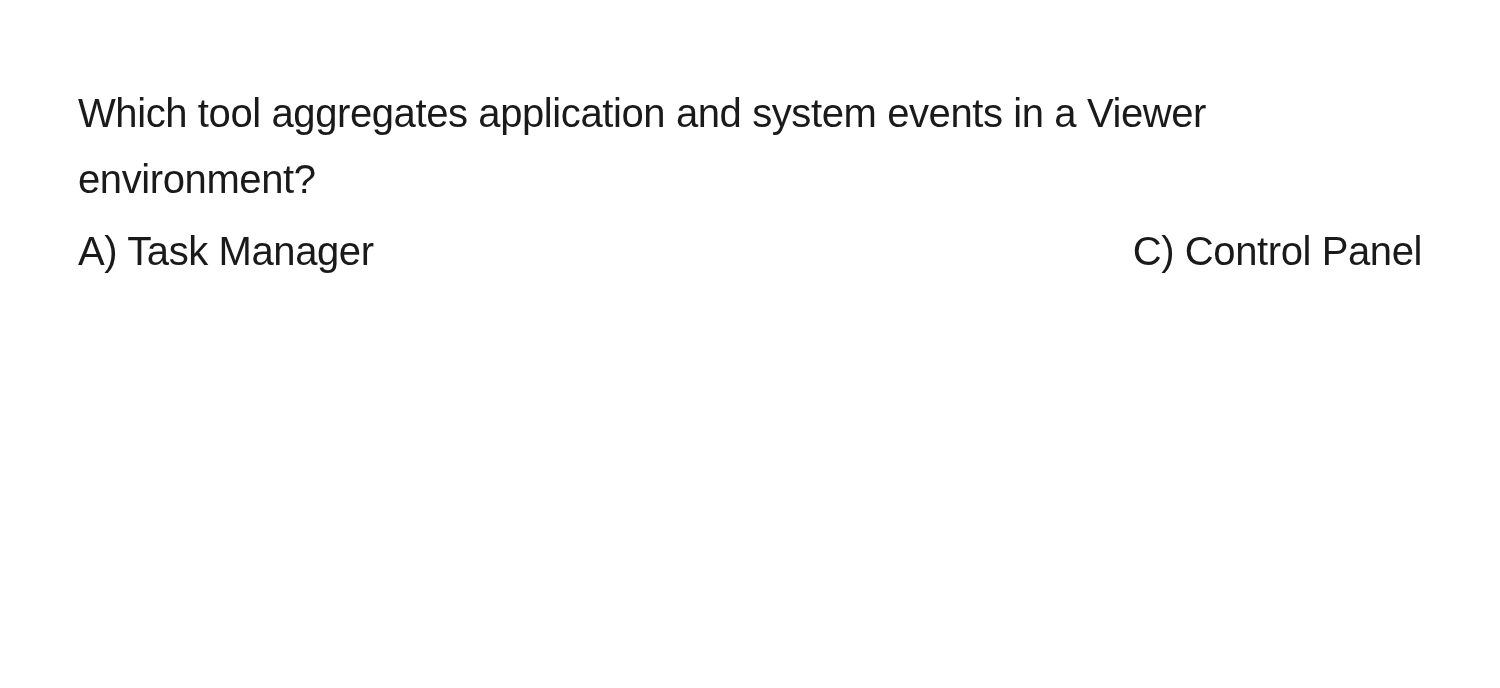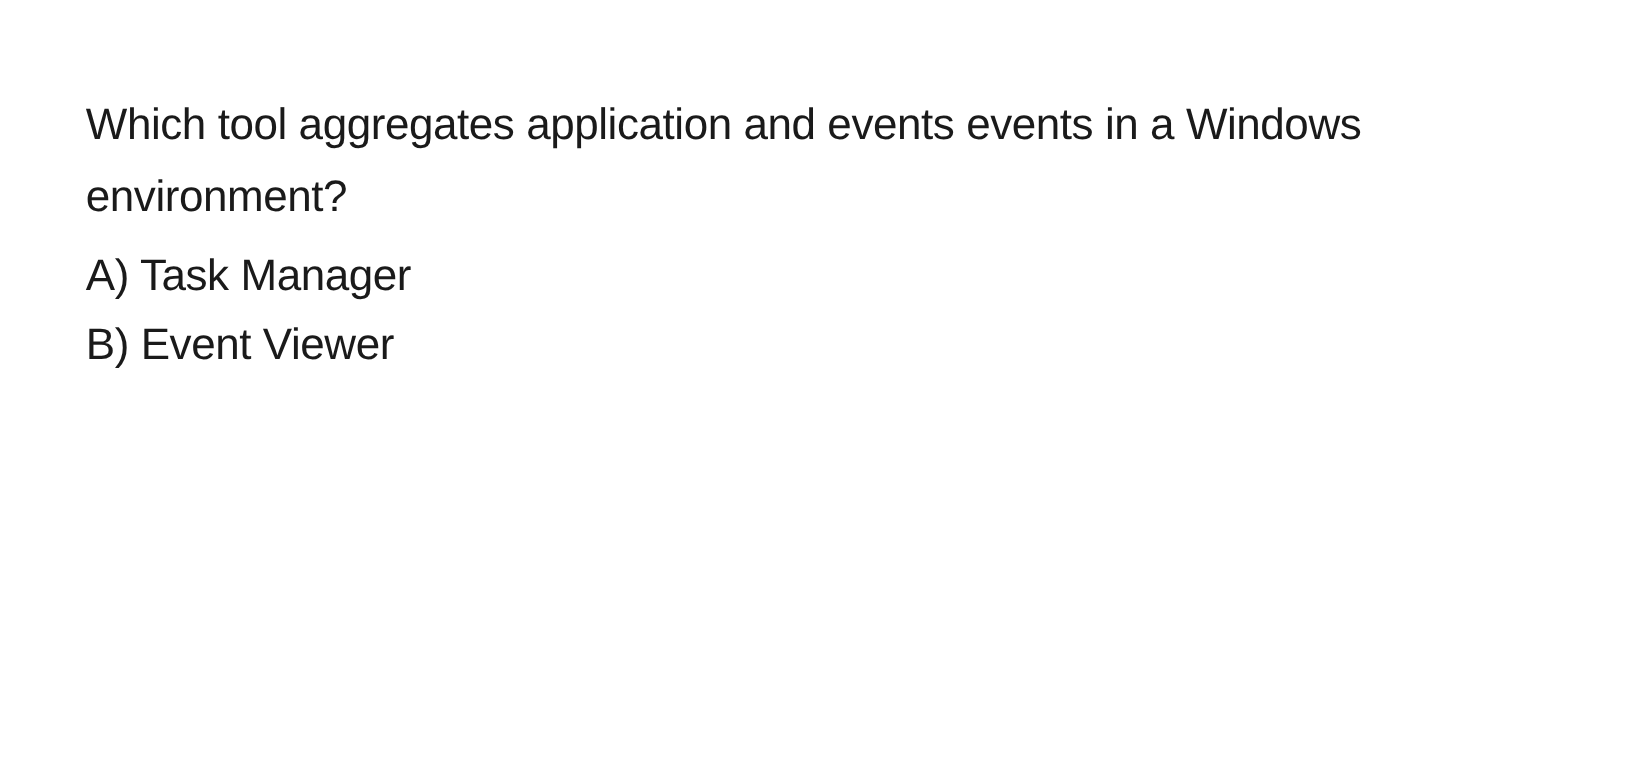--- a/index.html
+++ b/index.html
@@ -16,33 +16,34 @@
       color: #1a1a1a;
       font-size: 40px;
       line-height: 1.65;
       letter-spacing: -0.01em;
     }
     .question {
       margin-bottom: 8px;
     }
     .options {
       display: flex;
-      flex-direction: column;
+      flex-direction: row;
+      justify-content: space-between;
     }
     .option {
       line-height: 1.55;
     }
   </style>
 </head>
 <body>
 
-<div class="question">Which tool aggregates application and events events in a Windows environment?</div>
+<div class="question">Which tool aggregates application and system events in a Viewer environment?</div>
 
 <div class="options">
   <div class="option">
     <span>A)</span>
     <span>Task Manager</span>
   </div>
   <div class="option">
-    <span>B)</span>
-    <span>Event Viewer</span>
+    <span>C)</span>
+    <span>Control Panel</span>
   </div>
 </div>
 
 </body></html>

